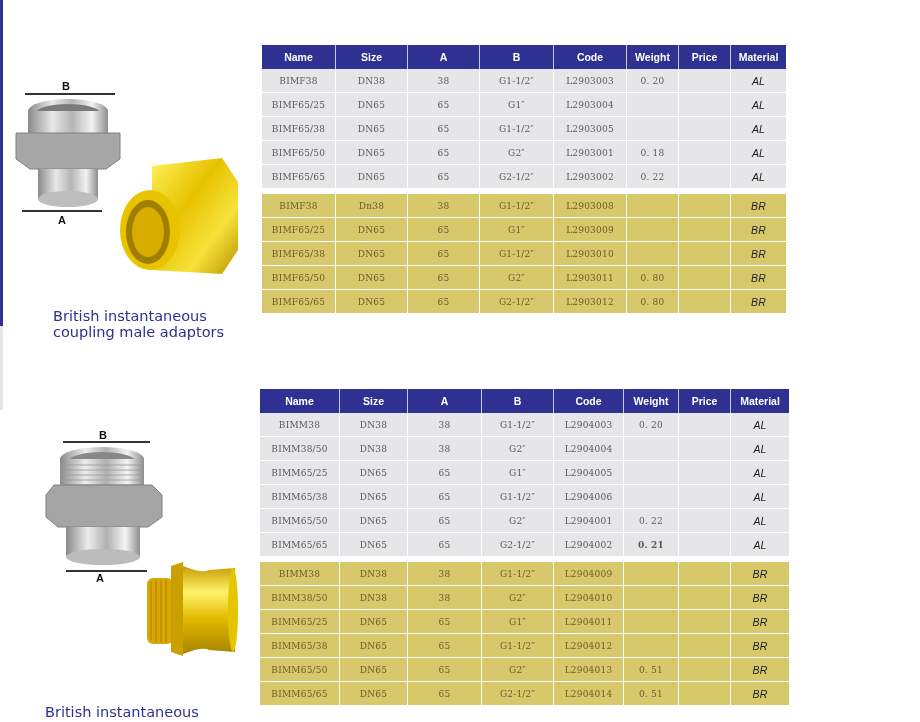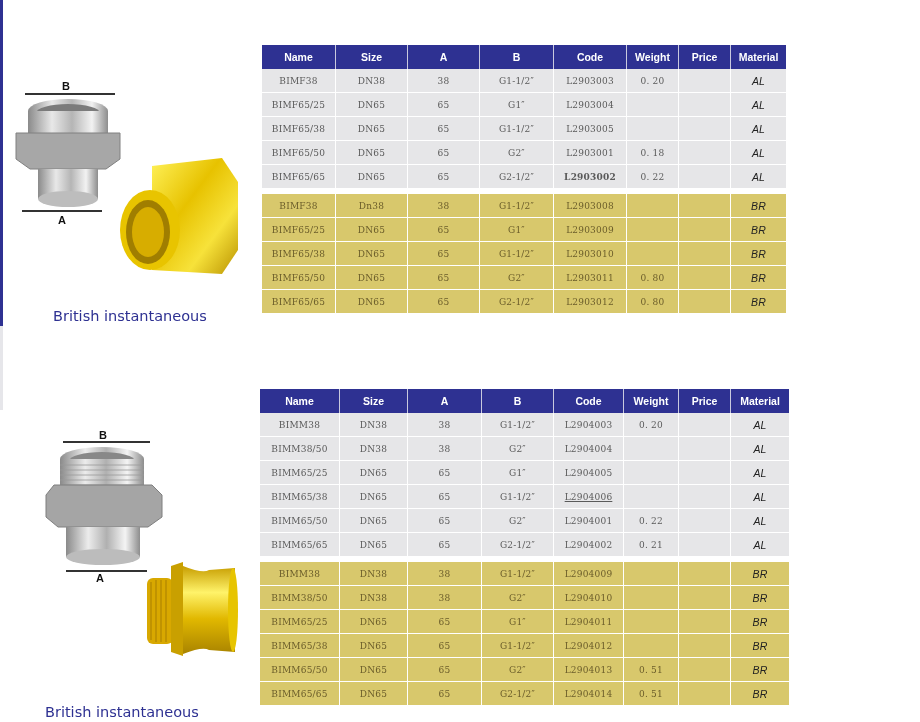--- a/index.html
+++ b/index.html
@@ -93,20 +93,21 @@
       </linearGradient>
     </defs>
     <polygon points="40,14 110,6 126,30 126,98 110,122 40,118" fill="url(#br1)"></polygon>
     <ellipse cx="38" cy="78" rx="30" ry="40" fill="#e8c400"></ellipse>
     <ellipse cx="36" cy="80" rx="22" ry="32" fill="#a07e00"></ellipse>
     <ellipse cx="36" cy="80" rx="16" ry="25" fill="#d7ad00"></ellipse>
   </svg>
 
   <div class="caption" style="left:53px; top:308px;">
     <div>British instantaneous</div>
+    <div>coupling male adaptors</div>
   </div>
 </div>
 
 <div class="spec-table" id="t1" style="left:262px; top:45px; width:524px;">
     <div class="hdr">
       <div style="width: 74px;">Name</div>
       <div style="width: 72px;">Size</div>
       <div style="width: 72px;">A</div>
       <div style="width: 74px;">B</div>
       <div style="width: 73px;">Code</div>
@@ -152,21 +153,21 @@
       <div style="width: 73px;">L2903001</div>
       <div style="width: 52px;">0. 18</div>
       <div style="width: 52px;"></div>
       <div class="mat" style="width: 55px;">AL</div>
     </div>
     <div class="row al">
       <div style="width: 74px;">BIMF65/65</div>
       <div style="width: 72px;">DN65</div>
       <div style="width: 72px;">65</div>
       <div style="width: 74px;">G2-1/2″</div>
-      <div style="width: 73px; font-weight: bold;">L2903002</div>
+      <div style="width: 73px;">L2903002</div>
       <div style="width: 52px;">0. 22</div>
       <div style="width: 52px;"></div>
       <div class="mat" style="width: 55px;">AL</div>
     </div>
     <div class="gap"></div>
     <div class="row br">
       <div style="width: 74px;">BIMF38</div>
       <div style="width: 72px;">Dn38</div>
       <div style="width: 72px;">38</div>
       <div style="width: 74px;">G1-1/2″</div>
@@ -314,42 +315,42 @@
       <div style="width: 70px;">L2904005</div>
       <div style="width: 55px;"></div>
       <div style="width: 52px;"></div>
       <div class="mat" style="width: 58px;">AL</div>
     </div>
     <div class="row al">
       <div style="width: 80px;">BIMM65/38</div>
       <div style="width: 68px;">DN65</div>
       <div style="width: 74px;">65</div>
       <div style="width: 72px;">G1-1/2″</div>
-      <div style="width: 70px; text-decoration: underline;">L2904006</div>
+      <div style="width: 70px;">L2904006</div>
       <div style="width: 55px;"></div>
       <div style="width: 52px;"></div>
       <div class="mat" style="width: 58px;">AL</div>
     </div>
     <div class="row al">
       <div style="width: 80px;">BIMM65/50</div>
       <div style="width: 68px;">DN65</div>
       <div style="width: 74px;">65</div>
       <div style="width: 72px;">G2″</div>
       <div style="width: 70px;">L2904001</div>
       <div style="width: 55px;">0. 22</div>
       <div style="width: 52px;"></div>
       <div class="mat" style="width: 58px;">AL</div>
     </div>
     <div class="row al">
       <div style="width: 80px;">BIMM65/65</div>
       <div style="width: 68px;">DN65</div>
       <div style="width: 74px;">65</div>
       <div style="width: 72px;">G2-1/2″</div>
       <div style="width: 70px;">L2904002</div>
-      <div style="width: 55px;">0. 21</div>
+      <div style="width: 55px; font-weight: bold;">0. 21</div>
       <div style="width: 52px;"></div>
       <div class="mat" style="width: 58px;">AL</div>
     </div>
     <div class="gap"></div>
     <div class="row br">
       <div style="width: 80px;">BIMM38</div>
       <div style="width: 68px;">DN38</div>
       <div style="width: 74px;">38</div>
       <div style="width: 72px;">G1-1/2″</div>
       <div style="width: 70px;">L2904009</div>

